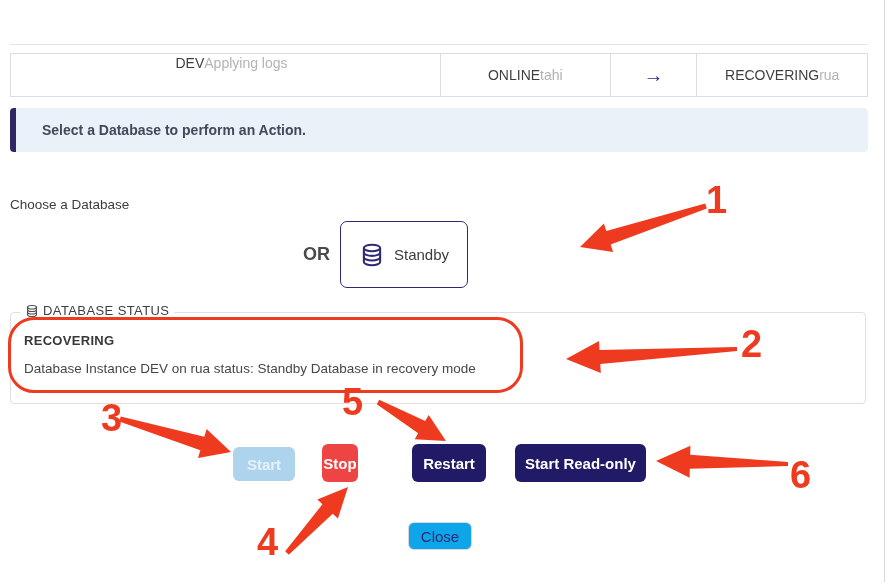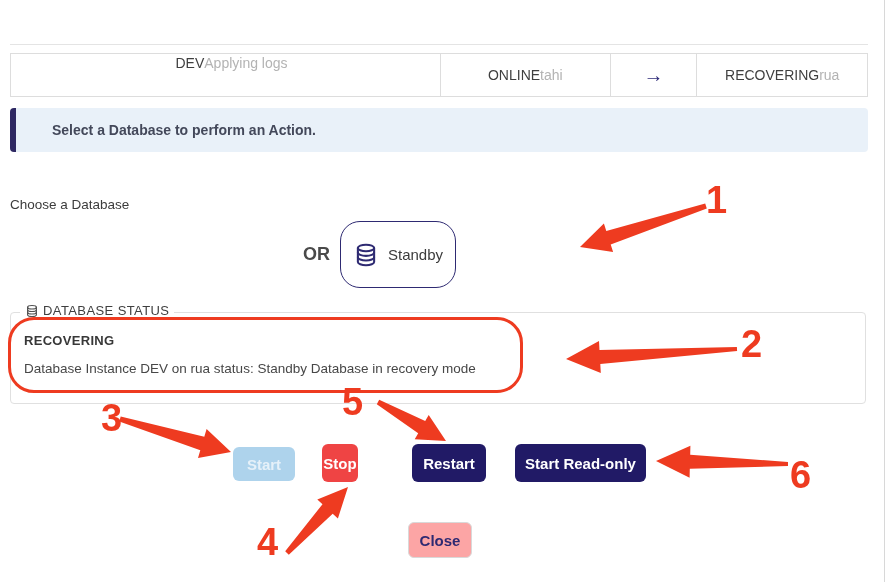--- a/index.html
+++ b/index.html
@@ -14,49 +14,49 @@
   .sh-cell { display:flex; justify-content:center; border-left:1px solid #ddd; }
   .sh-cell:first-child { border-left:none; }
   .sh-cell.c1 { width:430px; align-items:flex-start; padding-left:12px; }
   .sh-cell.c2 { width:170px; align-items:center; }
   .sh-cell.c3 { width:87px; align-items:center; justify-content:center; }
   .sh-cell.c4 { width:171px; align-items:center; }
   .sh-main { font-size:14px; color:#3f3f3f; line-height:18px; }
   .sh-sub { font-size:14px; color:#b3b3b3; line-height:18px; }
   .sh-arrow { font-size:20px; font-weight:bold; color:#2e2a78; }
 
-  .banner { position:absolute; left:10px; top:108px; width:858px; height:44px; background:#e9f1f9; border-left:6px solid #2e2862; border-radius:4px; display:flex; align-items:center; padding-left:36px; }
+  .banner { position:absolute; left:10px; top:108px; width:858px; height:44px; background:#e9f1f9; border-left:6px solid #2e2862; border-radius:4px; display:flex; align-items:center; padding-left:26px; }
   .banner-text { font-size:14px; font-weight:600; color:#43485a; }
 
   .choose-label { position:absolute; left:10px; top:197px; font-size:13.5px; color:#3c3c3c; }
 
   .chooser { position:absolute; left:303px; top:221px; display:flex; align-items:center; gap:10px; }
   .db-btn { display:flex; align-items:center; justify-content:center; gap:9px; height:67px; background:#fff; border-radius:6px; cursor:pointer; font-size:15px; }
   .db-btn.primary { width:114px; border:1px solid #e0e0e0; color:#4c4c4c; }
   .db-btn.primary .db-ico { color:#b9b9b9; }
-  .db-btn.standby { width:116px; border:1.5px solid #2e2a72; border-radius:20px; color:#3c3c3c;align-items:center; }
+  .db-btn.standby { width:128px; border:1.5px solid #2e2a72; border-radius:7px; color:#3c3c3c;align-items:center; }
   .db-btn.standby .db-ico { color:#2e2a72; }
   .or-label { font-size:18px; font-weight:bold; color:#4a4a4a; }
   .db-ico svg { display:block; }
 
   .fieldset { position:absolute; left:10px; top:312px; width:856px; height:92px; border:1px solid #e0e0e0; border-radius:4px; background:#fff; }
   .legend { position:absolute; left:20px; top:303px; background:#fff; padding:0 5px; display:flex; align-items:center; gap:4px; }
   .legend-ico { color:#4f4f4f; display:flex; }
   .legend-text { font-size:13px; color:#3f3f3f; letter-spacing:.4px; }
 
   .status-oval { position:absolute; left:8px; top:317px; width:515px; height:76px; border:3.5px solid #ee3b20; border-radius:26px; }
   .status-state { position:absolute; left:24px; top:333px; font-size:13px; font-weight:bold; color:#383838; letter-spacing:.3px; }
   .status-msg { position:absolute; left:24px; top:361px; font-size:13.5px; color:#474747; }
 
   .act-btn { position:absolute; border:none; border-radius:6px; font-family:"Liberation Sans",sans-serif; font-size:15px; font-weight:600; cursor:pointer; }
   .act-start { left:233px; top:447px; width:62px; height:34px; background:#aed3ec; color:#e6f1f9; cursor:default; }
   .act-stop { left:322px; top:444px; width:36px; height:38px; background:#ef4444; color:#fff; }
   .act-restart { left:412px; top:444px; width:74px; height:38px; background:#211a66; color:#fff; }
   .act-readonly { left:515px; top:444px; width:131px; height:38px; background:#211a66; color:#fff; }
-  .act-close { left:408px; top:522px; width:64px; height:36px; background:#fca5a5; border:1px solid #d9d9d9; color:#2e2a72; font-weight:700; }
+  .act-close { left:408px; top:522px; width:64px; height:28px; background:#0ea5e9; border:1px solid #d9d9d9; color:#2e2a72; font-weight:400; }
 
   .annot-num { position:absolute; color:#ee3b20; font-size:38px; font-weight:bold; line-height:1; }
   .n1 { left:706px; top:181px; }
   .n2 { left:741px; top:325px; }
   .n3 { left:101px; top:399px; }
   .n4 { left:257px; top:523px; }
   .n5 { left:342px; top:383px; }
   .n6 { left:790px; top:456px; }
 
   .arrow-overlay { position:absolute; left:0; top:0; width:890px; height:582px; pointer-events:none; }

